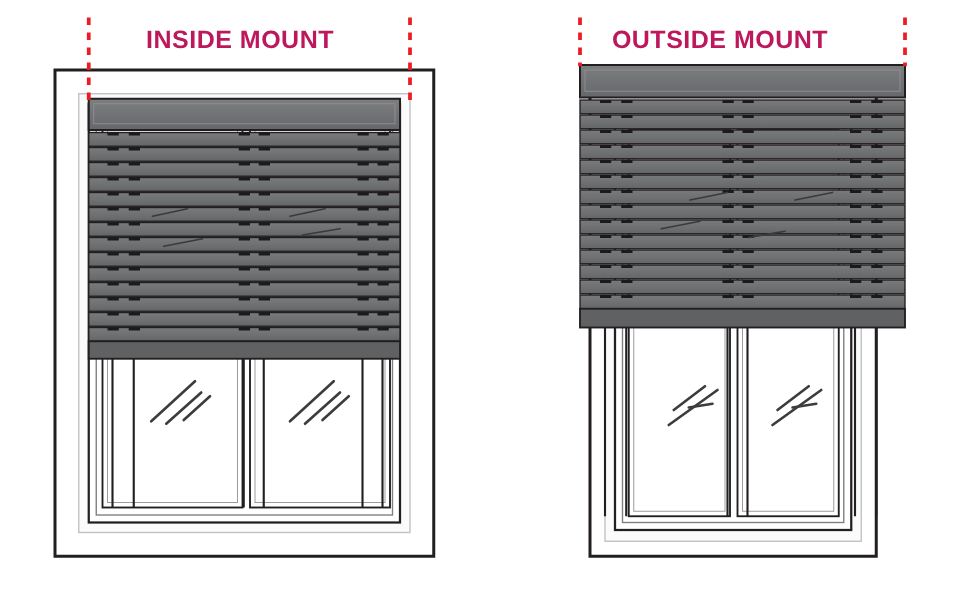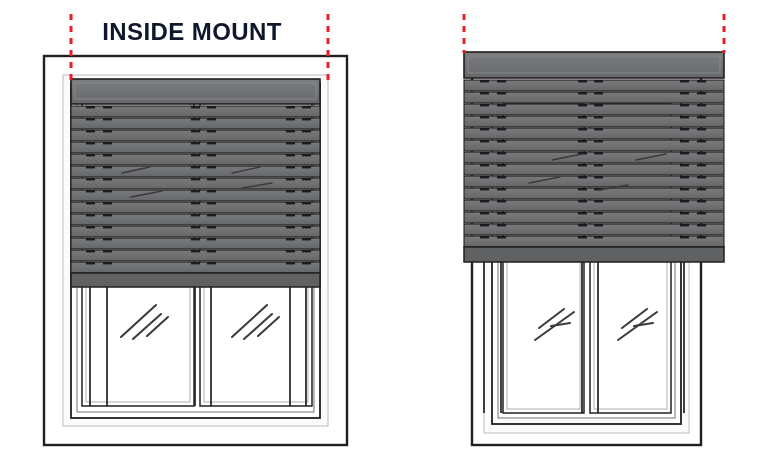--- a/index.html
+++ b/index.html
@@ -29,23 +29,23 @@
   #panel-outside { left: 384px; width: 384px; }
 
   .panel-title {
     position: absolute;
     top: 21px;
     left: 0;
     width: 100%;
     text-align: center;
     font-family: "Liberation Sans", sans-serif;
     font-weight: bold;
-    font-size: 24px;
+    font-size: 20px;
     letter-spacing: 0.4px;
-    color: #0f172a;
+    color: #be185d;
     white-space: nowrap;
     line-height: 22px;
   }
   .svg-layer {
     position: absolute;
     top: 0; left: 0;
     width: 384px;
     height: 475px;
   }
 </style>
@@ -253,20 +253,21 @@
 
       <g stroke="#ed1c24" stroke-width="3" stroke-dasharray="6 6" stroke-linecap="butt">
         <line x1="71" y1="14" x2="71" y2="80"></line>
         <line x1="328" y1="14" x2="328" y2="80"></line>
       </g>
     </svg>
   </div>
 
   <div class="panel" id="panel-outside">
 
+    <div class="panel-title">OUTSIDE MOUNT</div>
 
     <svg class="svg-layer" viewBox="0 0 384 475">
       <defs>
         <linearGradient id="slatGradR" x1="0" y1="0" x2="0" y2="1">
           <stop offset="0%" stop-color="#787a7c"></stop>
           <stop offset="55%" stop-color="#6e7072"></stop>
           <stop offset="100%" stop-color="#636567"></stop>
         </linearGradient>
         <linearGradient id="railGradR" x1="0" y1="0" x2="0" y2="1">
           <stop offset="0%" stop-color="#7c7e80"></stop>

